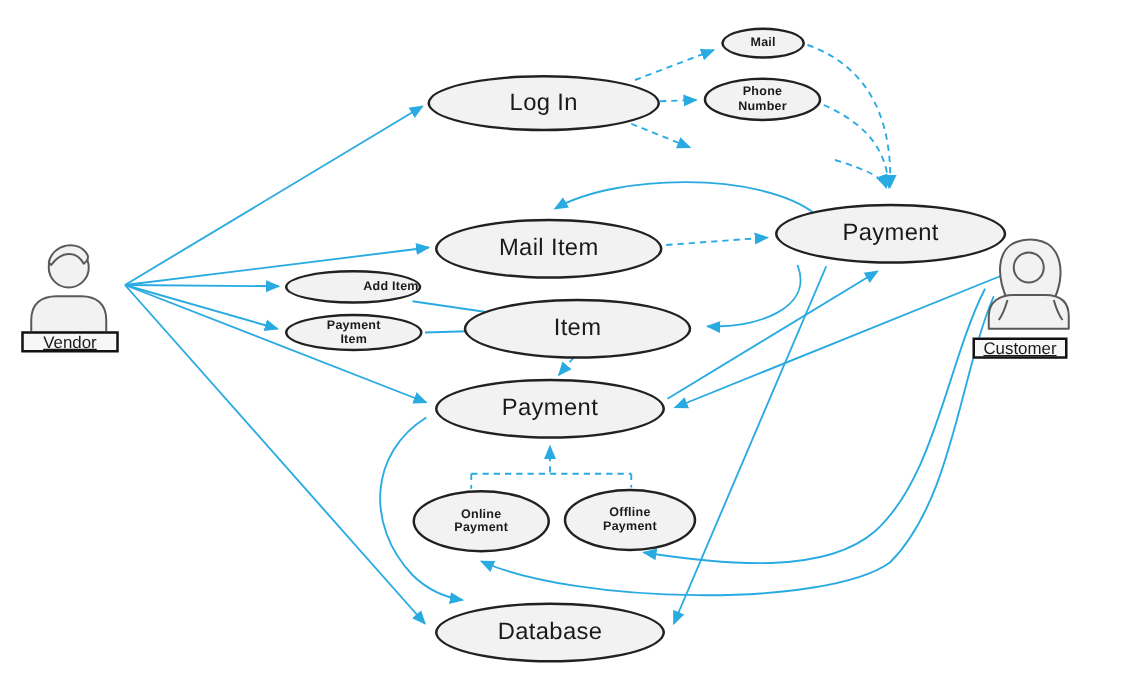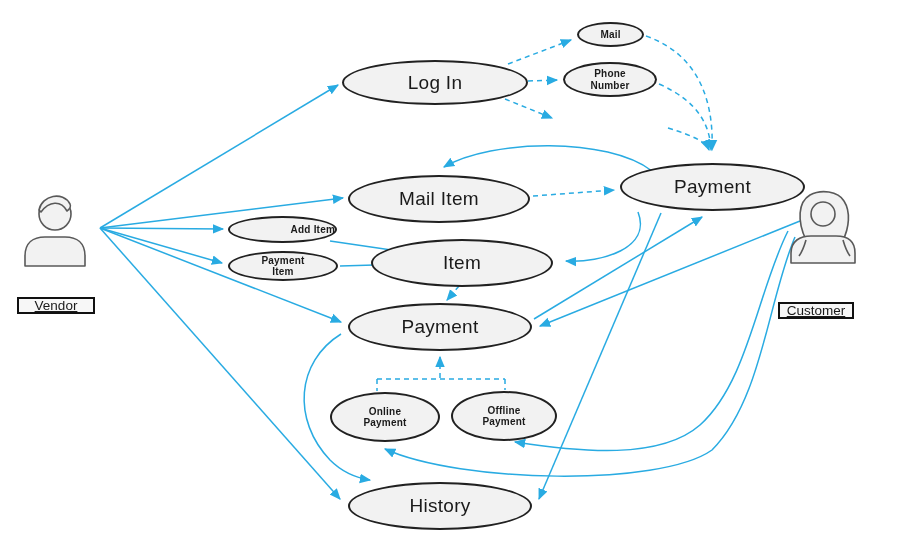--- a/index.html
+++ b/index.html
@@ -14,21 +14,20 @@
     display:flex; flex-direction:column; align-items:center; justify-content:center;
     color:#1a1a1a; text-align:center; line-height:1.15;
   }
   .node.big { font-size:19px; font-weight:400; letter-spacing:0.3px; }
   .node.small { font-size:10px; font-weight:700; letter-spacing:0.2px; }
   .actor-label {
     position:absolute; z-index:3; box-sizing:border-box;
     background:#f7f7f7; border:2px solid #111; color:#1a1a1a;
     font-size:13.5px; display:flex; align-items:center; justify-content:center;
     text-decoration:underline;
-    margin-top:32px;
   }
   
   #n-login    { left:342px; top:60px;  width:186px; height:45px;text-align:right; }
   #n-mail     { left:577px; top:22px;  width:67px;  height:25px; }
   #n-phone    { left:563px; top:62px;  width:94px;  height:35px; }
   #n-password { left:557px; top:111px; width:110px; height:28px; }
   #n-database { left:620px; top:163px; width:185px; height:48px; }
   #n-scan     { left:348px; top:175px; width:182px; height:48px; }
   #n-additem  { left:228px; top:216px; width:109px; height:27px;align-items:flex-end; }
   #n-delitem  { left:228px; top:251px; width:110px; height:30px; }
@@ -142,21 +141,21 @@
   </div>
   <div class="node small" id="n-online">
     <span>Online</span>
     <span>Payment</span>
   </div>
   <div class="node small" id="n-offline">
     <span>Offline</span>
     <span>Payment</span>
   </div>
   <div class="node big" id="n-history">
-    <span>History</span>
+    <span>Database</span>
   </div>
 
   <div class="actor-label" id="lbl-vendor">
     <span>Vendor</span>
   </div>
   <div class="actor-label" id="lbl-customer">
     <span>Customer</span>
   </div>
 
 </div>

